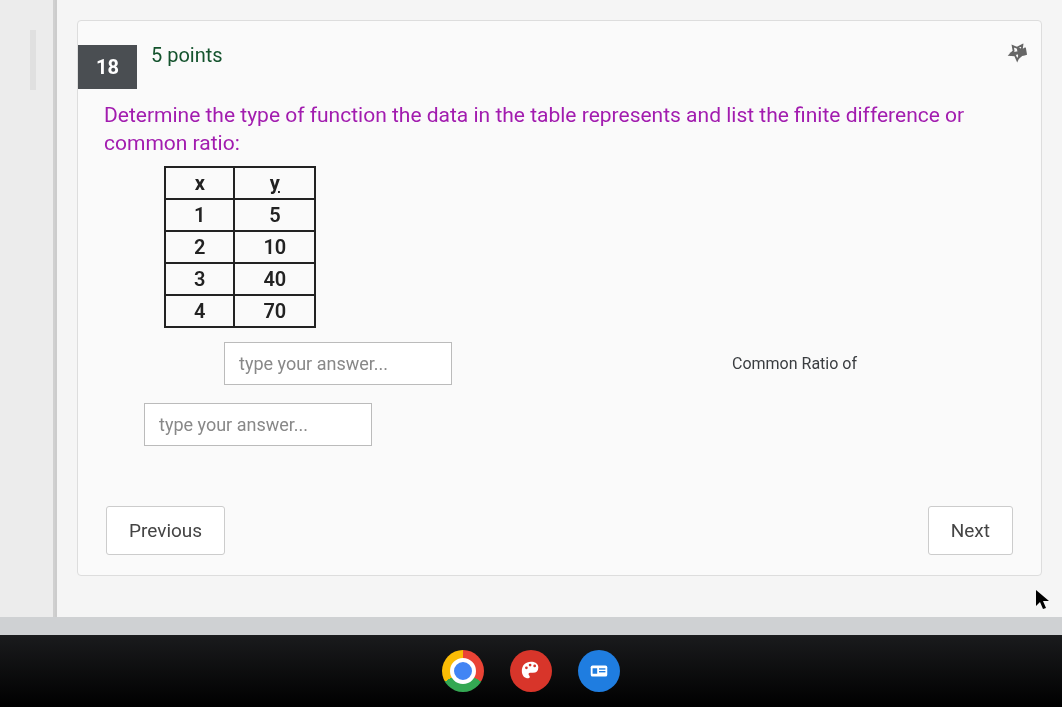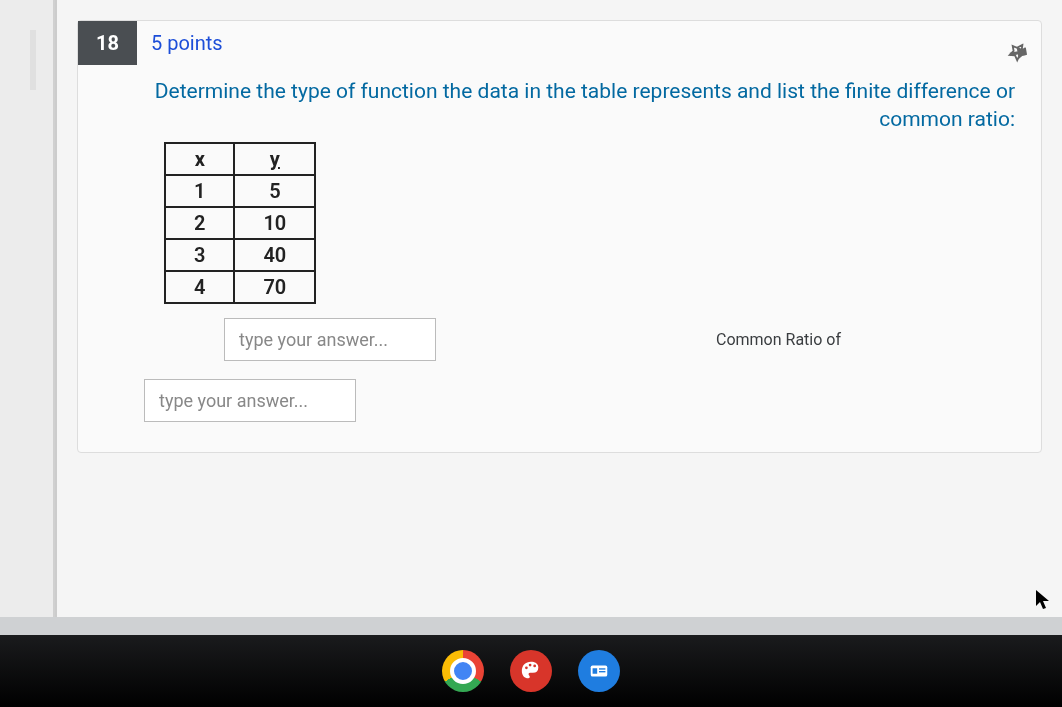--- a/index.html
+++ b/index.html
@@ -53,44 +53,44 @@
       align-items: stretch;
     }
     .question-number {
       background: #4a4e52;
       color: #fff;
       font-weight: 700;
       font-size: 20px;
       padding: 10px 18px;
       display: flex;
       align-items: center;
+      margin-top: 24px;
     }
     .points-label {
-      color: #1d4ed8;
+      color: #14532d;
       font-size: 20px;
       padding: 10px 14px;
       display: flex;
       align-items: center;
     }
     .pin-icon {
       position: absolute;
       top: 20px;
       right: 14px;
       color: #666;
       transform: rotate(35deg);
     }
     .question-body {
       padding: 12px 26px 10px 26px;
     }
     .prompt {
-      color: #0369a1;
+      color: #a21caf;
       font-size: 21px;
       line-height: 1.35;
       margin-bottom: 8px;
-      text-align: right;
     }
     .data-table {
       border-collapse: collapse;
       margin-left: 60px;
       margin-top: 2px;
     }
     .data-table th, .data-table td {
       border: 2px solid #222;
       padding: 3px 28px;
       text-align: center;
@@ -110,21 +110,21 @@
       gap: 280px;
       margin-top: 14px;
       margin-left: 120px;
     }
     .answer-input {
       border: 1px solid #bbb;
       background: #fff;
       padding: 10px 14px;
       font-size: 18px;
       color: #999;
-      width: 212px;
+      width: 228px;
       font-family: inherit;
     }
     .answer-input::placeholder { color: #888; }
     .label-text {
       color: #3a3d40;
       font-size: 16px;
     }
     .answer-second {
       margin-top: 18px;
       margin-left: 40px;
@@ -255,20 +255,24 @@
       <div class="answer-row">
         <input class="answer-input" type="text" placeholder="type your answer..." style="">
         <span class="label-text">Common Ratio of</span>
       </div>
 
       <div class="answer-second">
         <input class="answer-input" type="text" placeholder="type your answer..." style="">
       </div>
     </div>
 
+    <div class="nav-row">
+      <button class="nav-btn">Previous</button>
+      <button class="nav-btn">Next</button>
+    </div>
 
   </div>
 </div>
 
 <span class="cursor-arrow">
   <svg width="20" height="24" viewBox="0 0 20 24">
       <path d="M2 2 L2 18 L6 14 L9 21 L12 20 L9 13 L15 13 Z" fill="#000"></path>
     </svg>
 </span>
 

